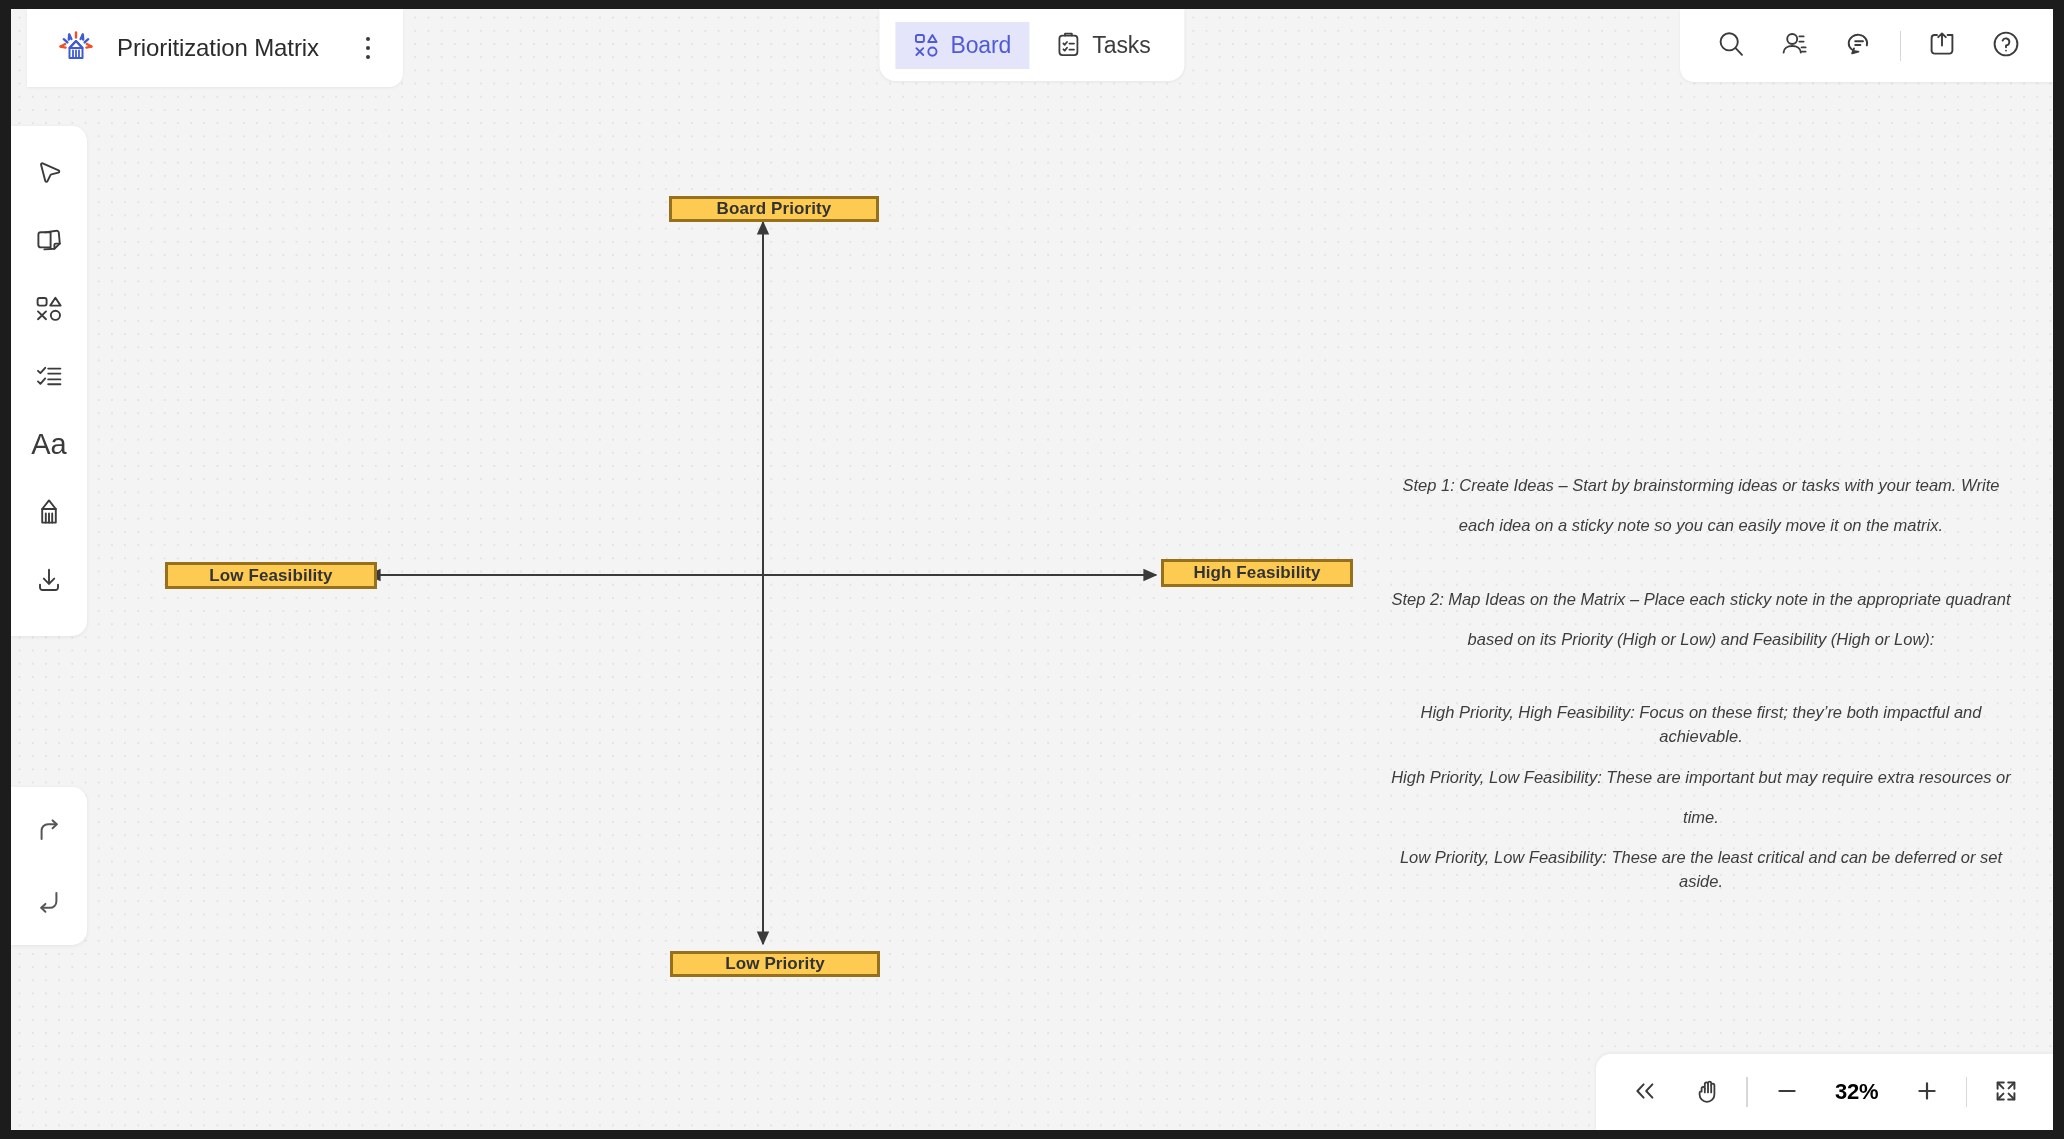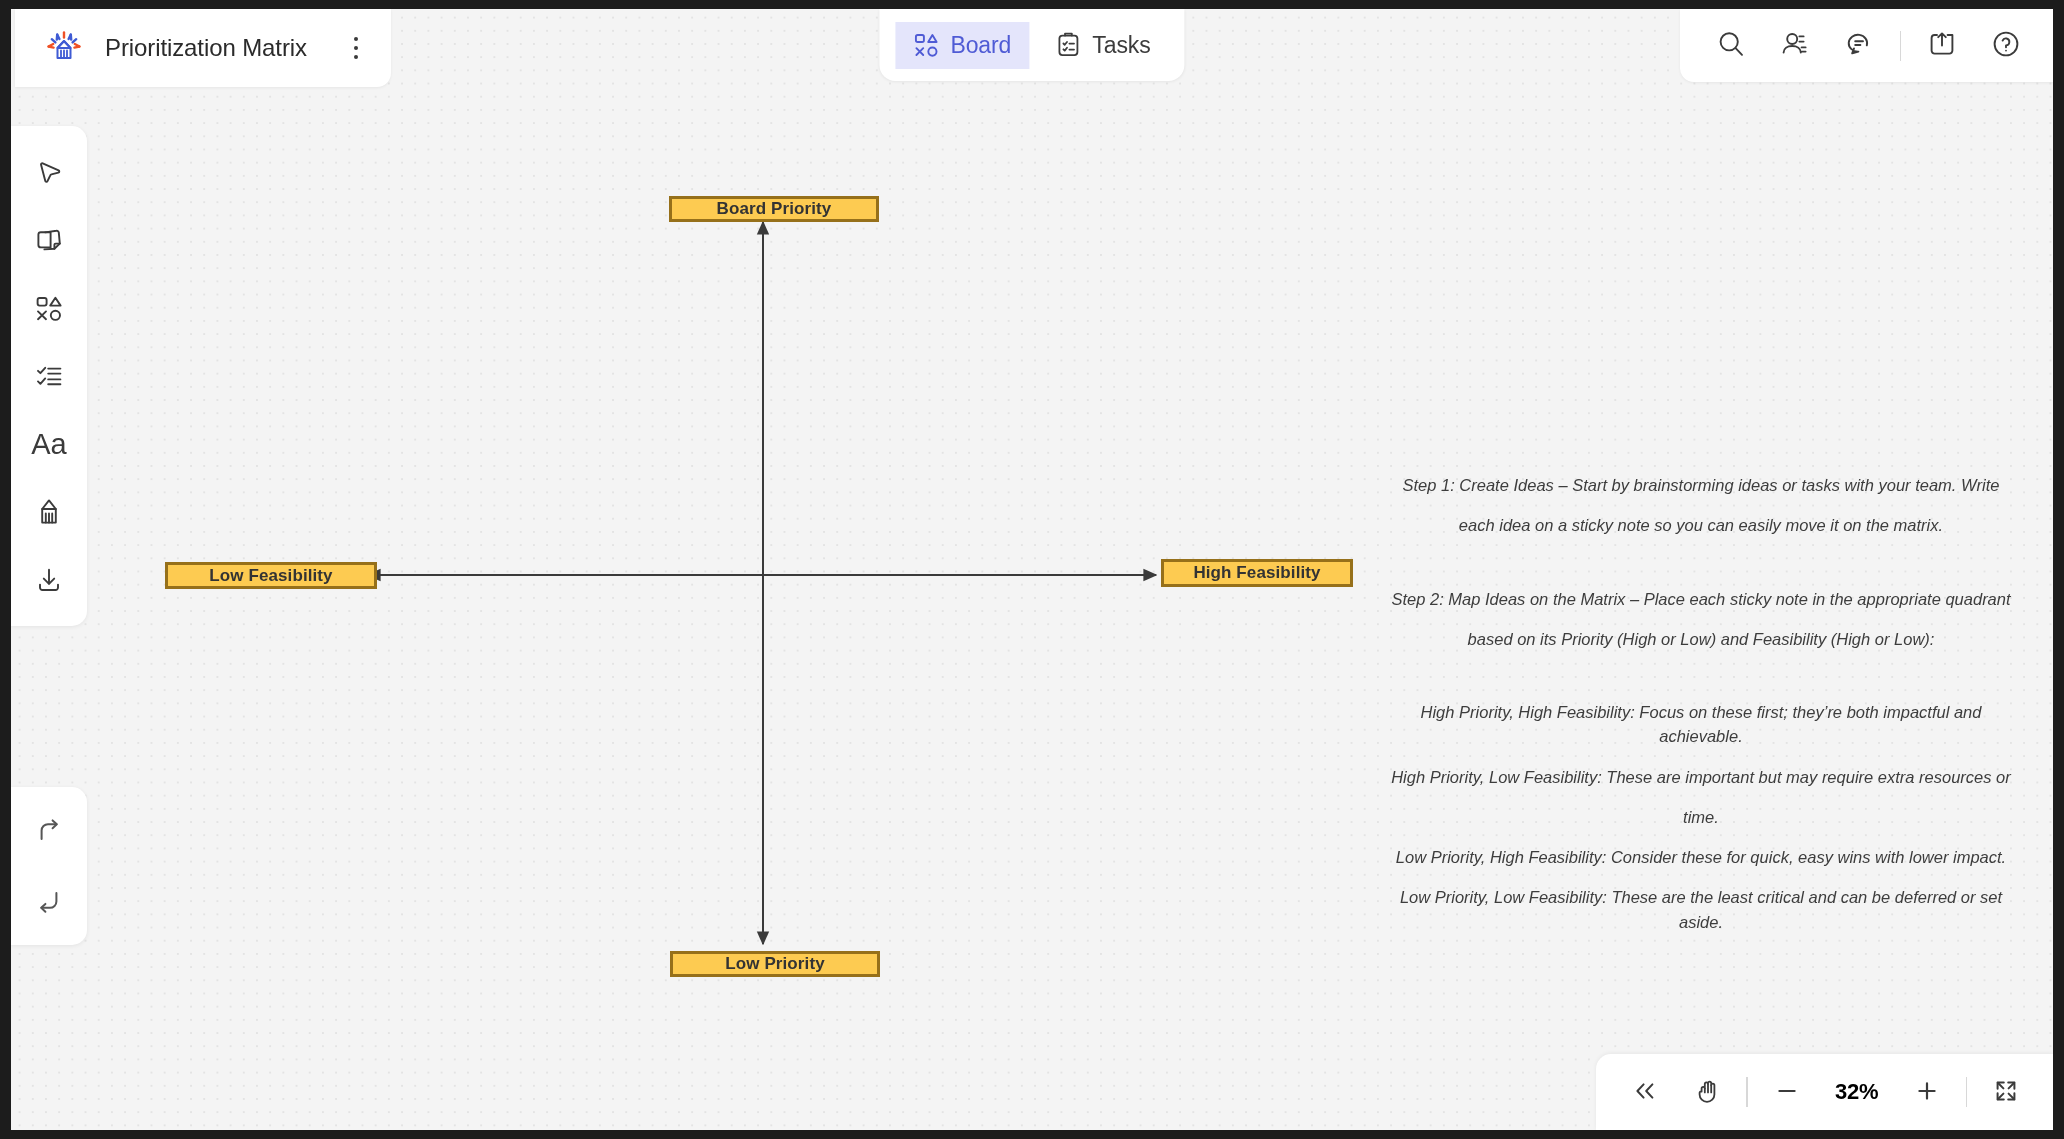--- a/index.html
+++ b/index.html
@@ -29,21 +29,21 @@
     background-color: #f4f4f4;
     background-image: radial-gradient(circle, #e3e3e3 1.3px, transparent 1.4px);
     background-size: 13.2px 13.2px;
     background-position: 2px 2px;
     overflow: hidden;
   }
 
   
   #title-card {
     position: absolute;
-    left: 4px; top: 0px;
+    left: 16px; top: 0px;
     width: 376px; height: 78px;
     background: #ffffff;
     border-bottom-right-radius: 14px;
     display: flex;
     align-items: center;
     padding: 0 22px 0 28px;
     box-shadow: 0 1px 3px rgba(0,0,0,0.06);
     z-index: 40;
     justify-content: space-between;
   }
@@ -120,21 +120,21 @@
     background: transparent;
     border: none;
   }
   .vdiv { width: 1.4px; height: 30px; background: #d8d8d8; }
 
   
   #toolbar-main {
     position: absolute;
     left: 0; top: 117px;
     width: 76px;
-    padding: 20px 0 20px 0;
+    padding: 20px 0 30px 0;
     background: #ffffff;
     border-top-right-radius: 15px;
     border-bottom-right-radius: 15px;
     display: flex; flex-direction: column;
     align-items: center;
     gap: 16px;
     box-shadow: 0 1px 4px rgba(0,0,0,0.07);
     z-index: 35;
   }
   #toolbar-history {
@@ -257,21 +257,20 @@
     <div id="desc-block">
       <p>Step 1: Create Ideas – Start by brainstorming ideas or tasks with your team. Write</p>
       <p>each idea on a sticky note so you can easily move it on the matrix.</p>
       <div class="gap"></div>
       <p>Step 2: Map Ideas on the Matrix – Place each sticky note in the appropriate quadrant</p>
       <p>based on its Priority (High or Low) and Feasibility (High or Low):</p>
       <div class="gap"></div>
       <p>High Priority, High Feasibility: Focus on these first; they’re both impactful and achievable.</p>
       <p>High Priority, Low Feasibility: These are important but may require extra resources or</p>
       <p>time.</p>
-      <p>Low Priority, High Feasibility: Consider these for quick, easy wins with lower impact.</p>
       <p>Low Priority, Low Feasibility: These are the least critical and can be deferred or set aside.</p>
     </div>
 
     <div id="title-card">
       <span id="logo-mark">
         <svg width="42" height="42" viewBox="0 0 42 42">
           <g stroke-linecap="round" stroke-linejoin="round" fill="none">
 
             <path d="M21 14 L14.5 21 L14.5 31 L27.5 31 L27.5 21 Z" stroke="#3f5bd4" stroke-width="2"></path>
             <path d="M21 14 L14.5 21 L27.5 21 Z" stroke="#3f5bd4" stroke-width="2"></path>

